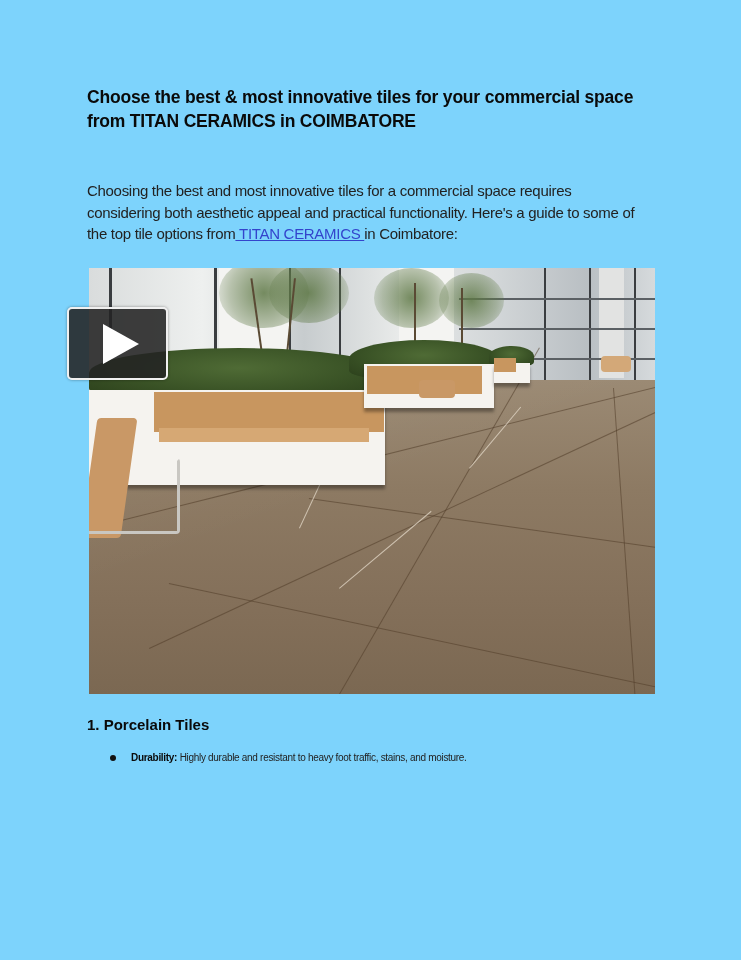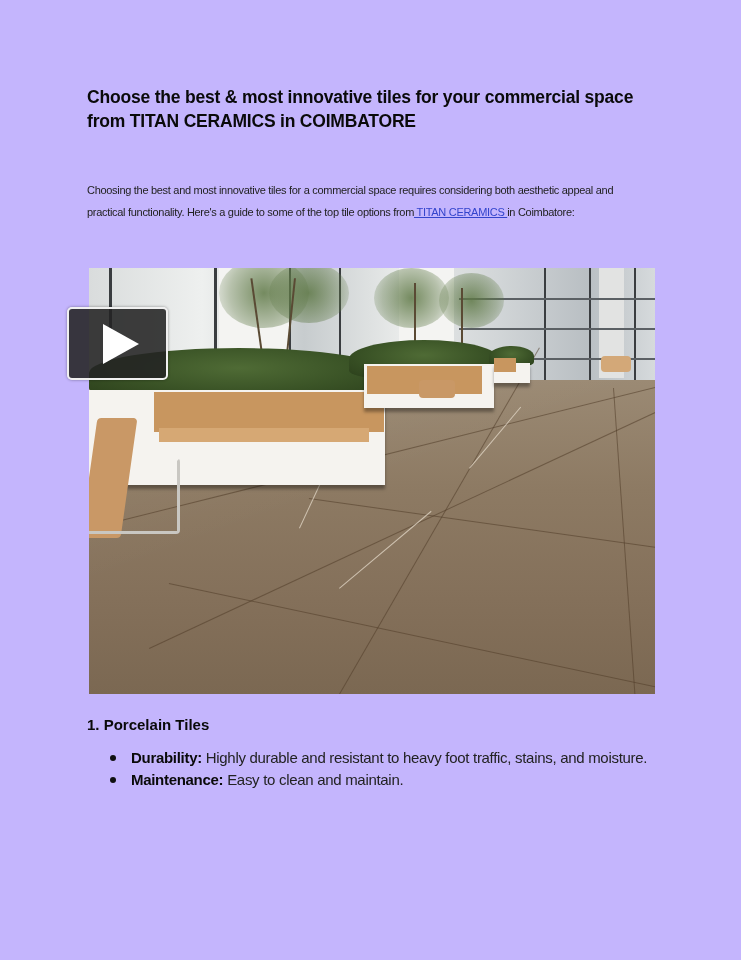--- a/index.html
+++ b/index.html
@@ -12,41 +12,41 @@
       height: 960px;
       position: relative;
       overflow: hidden;
       font-family: "Liberation Sans", sans-serif;
       color: #111111;
     }
     .page {
       position: absolute;
       left: 0; top: 0;
       width: 741px; height: 960px;
-      background: #c4b5fd;
+      background: #7dd3fc;
     }
     .title {
       position: absolute;
       left: 87px;
       top: 85px;
       width: 560px;
       margin: 0;
       font-size: 17.5px;
       font-weight: bold;
       line-height: 24px;
       color: #0a0a0a;
       letter-spacing: -0.2px;
     }
     .intro {
       position: absolute;
       left: 87px;
       top: 180px;
       width: 560px;
       margin: 0;
-      font-size: 11px;
+      font-size: 15px;
       line-height: 21.5px;
       color: #222222;
       letter-spacing: -0.3px;
     }
     .intro a {
       color: #3344cc;
       text-decoration: underline;
     }
     .hero {
       position: absolute;
@@ -141,21 +141,21 @@
       color: #0a0a0a;
     }
     .bullets {
       position: absolute;
       left: 107px;
       top: 747px;
       width: 545px;
       margin: 0;
       padding: 0;
       list-style: none;
-      font-size: 15px;
+      font-size: 10px;
       line-height: 21px;
       color: #222222;
       letter-spacing: -0.3px;
     }
     .bullets li {
       position: relative;
       padding-left: 24px;
       margin-bottom: 1px;
     }
     .bullets .dot {
@@ -237,18 +237,15 @@
   <div class="play-overlay" title="Play video">
     <div class="triangle"></div>
   </div>
 
   <h2 class="section-heading">1. Porcelain Tiles</h2>
 
   <ul class="bullets">
     <li>
       <span class="dot"></span><b>Durability:</b><span> Highly durable and resistant to heavy foot traffic, stains, and moisture.</span>
     </li>
-    <li>
-      <span class="dot"></span><b>Maintenance:</b><span> Easy to clean and maintain.</span>
-    </li>
   </ul>
 
 </div>
 
 </body></html>

